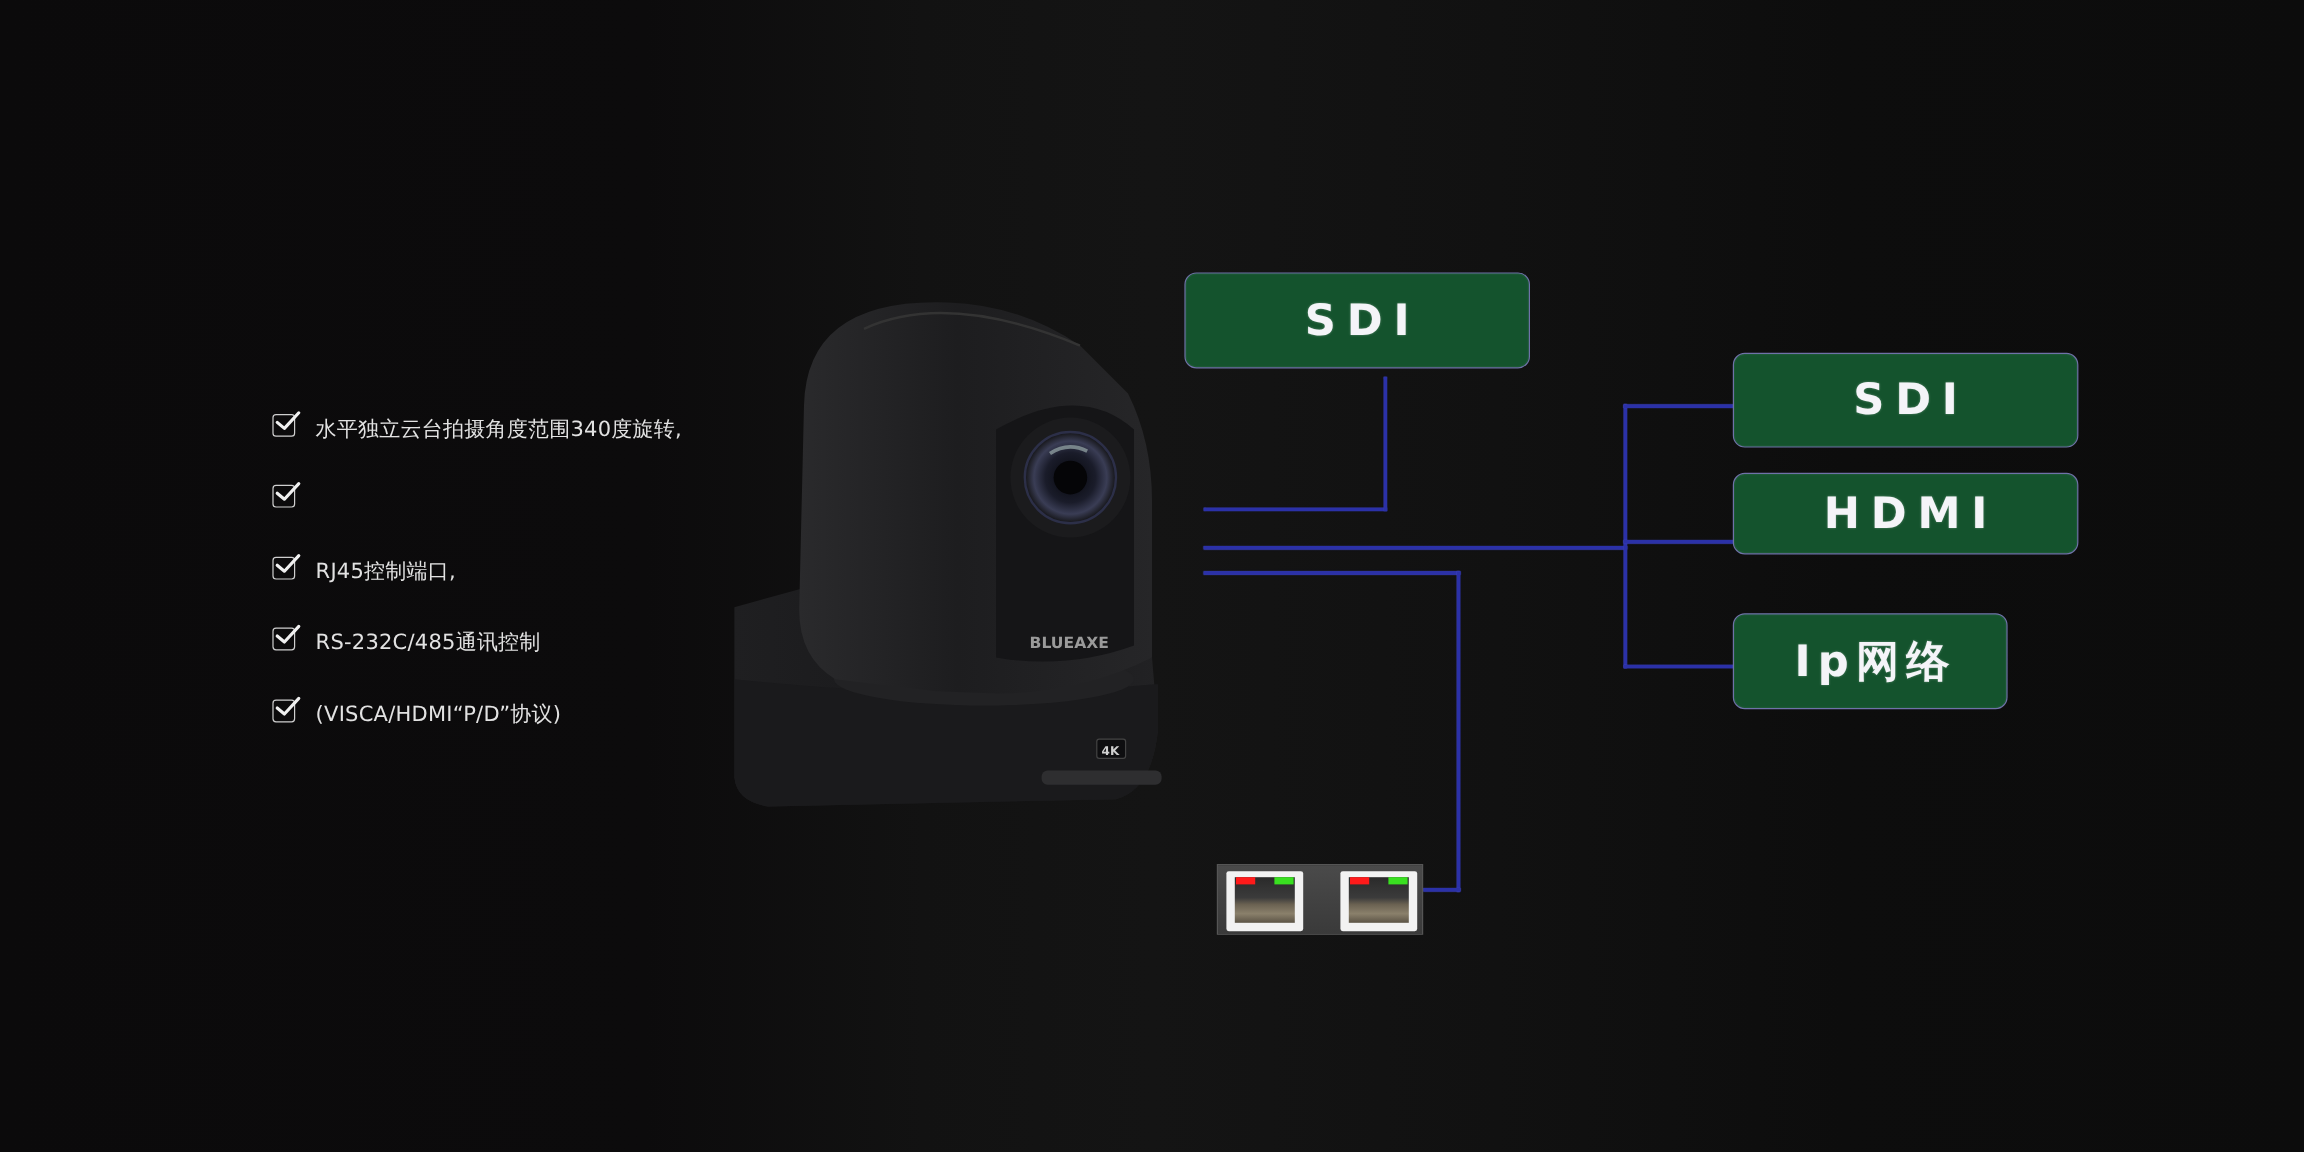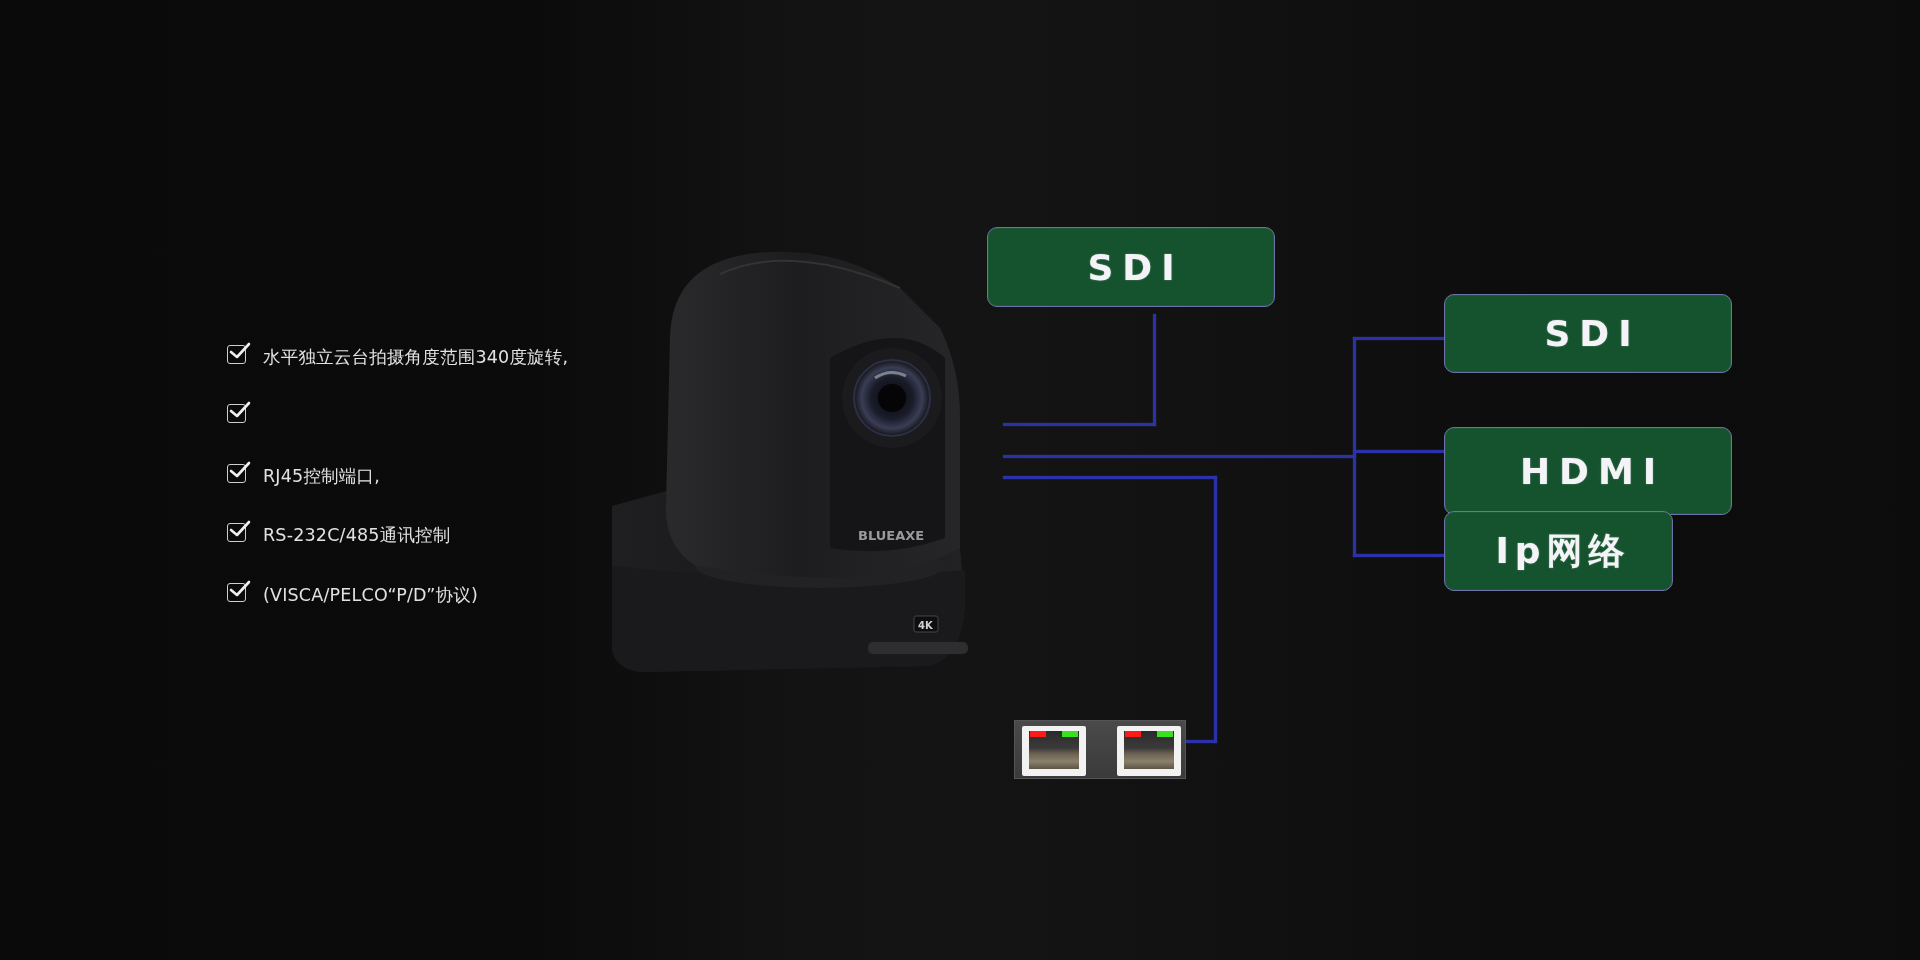--- a/index.html
+++ b/index.html
@@ -81,21 +81,21 @@
         </svg>
     </span>
     <span class="feature-text">RS-232C/485通讯控制</span>
   </div>
   <div class="feature" style="top:238px">
     <span class="checkbox">
       <svg width="22" height="18" viewBox="0 0 22 18">
           <path d="M2 10 L8 15 L20 2" fill="none" stroke="#f0f0f0" stroke-width="2.6" stroke-linecap="round" stroke-linejoin="round"></path>
         </svg>
     </span>
-    <span class="feature-text"> (VISCA/PELCO“P/D”协议)</span>
+    <span class="feature-text"> (VISCA/HDMI“P/D”协议)</span>
   </div>
 </div>
 
 <div class="camera">
   <svg width="370" height="430" viewBox="0 0 370 430">
     <defs>
       <linearGradient id="headG" x1="0" y1="0" x2="1" y2="0">
         <stop offset="0" stop-color="#2a2a2c"></stop>
         <stop offset="0.45" stop-color="#1d1d1f"></stop>
         <stop offset="1" stop-color="#262628"></stop>
@@ -150,21 +150,21 @@
 <div class="wire" style="left:1003px; top:476px; width:214px; height:3px;"></div>
 <div class="wire" style="left:1214px; top:476px; width:3px; height:267px;"></div>
 <div class="wire" style="left:1186px; top:740px; width:31px; height:3px;"></div>
 
 <div class="box" style="left:987px; top:227px; width:288px; height:80px;">
   <span>SDI</span>
 </div>
 <div class="box" style="left:1444px; top:294px; width:288px; height:79px;">
   <span>SDI</span>
 </div>
-<div class="box" style="left:1444px; top:427px; width:288px; height:88px;">
+<div class="box" style="left:1444px; top:394px; width:288px; height:68px;">
   <span>HDMI</span>
 </div>
 <div class="box" style="left:1444px; top:511px; width:229px; height:80px; letter-spacing:6px;">
   <span>Ip网络</span>
 </div>
 
 <div class="rj45-block">
   <div class="rj45" style="left:7px;">
     <div class="hole"></div>
       <div class="led-r"></div>

